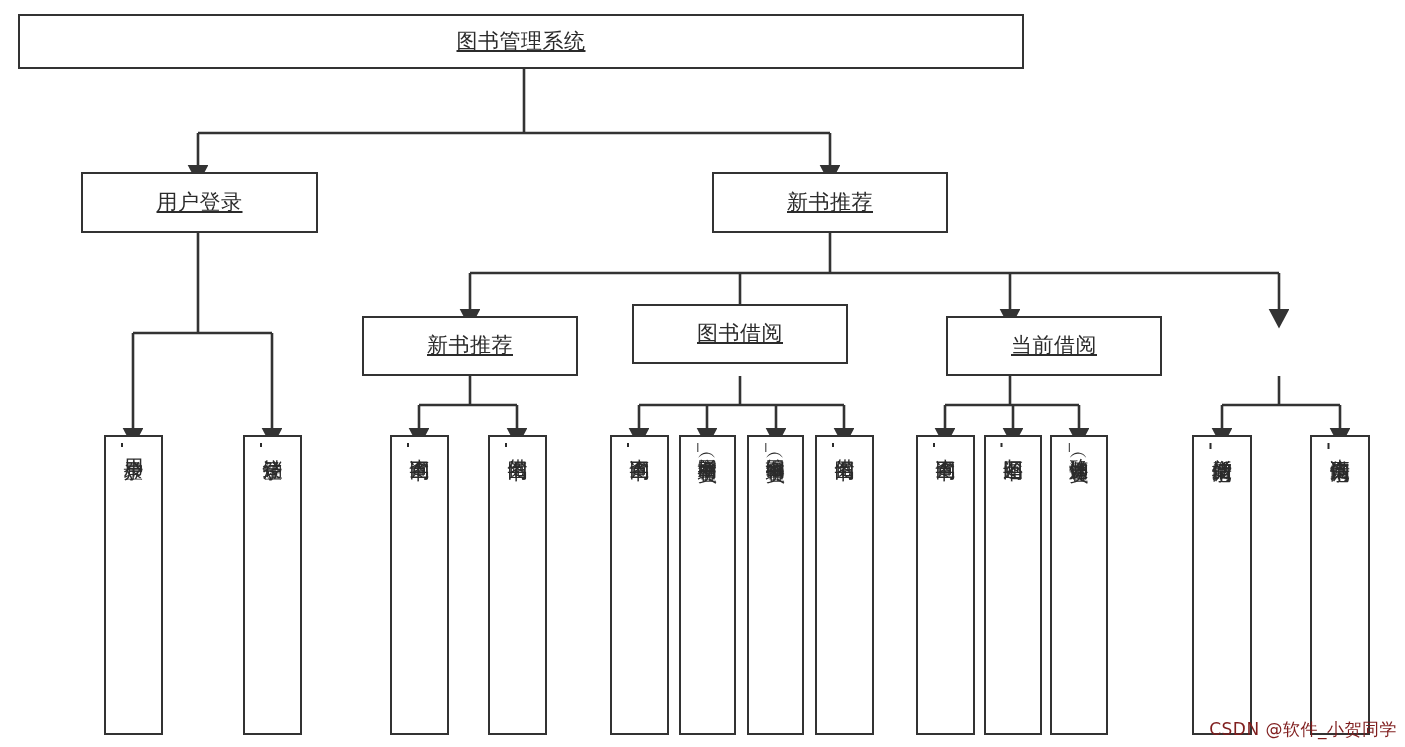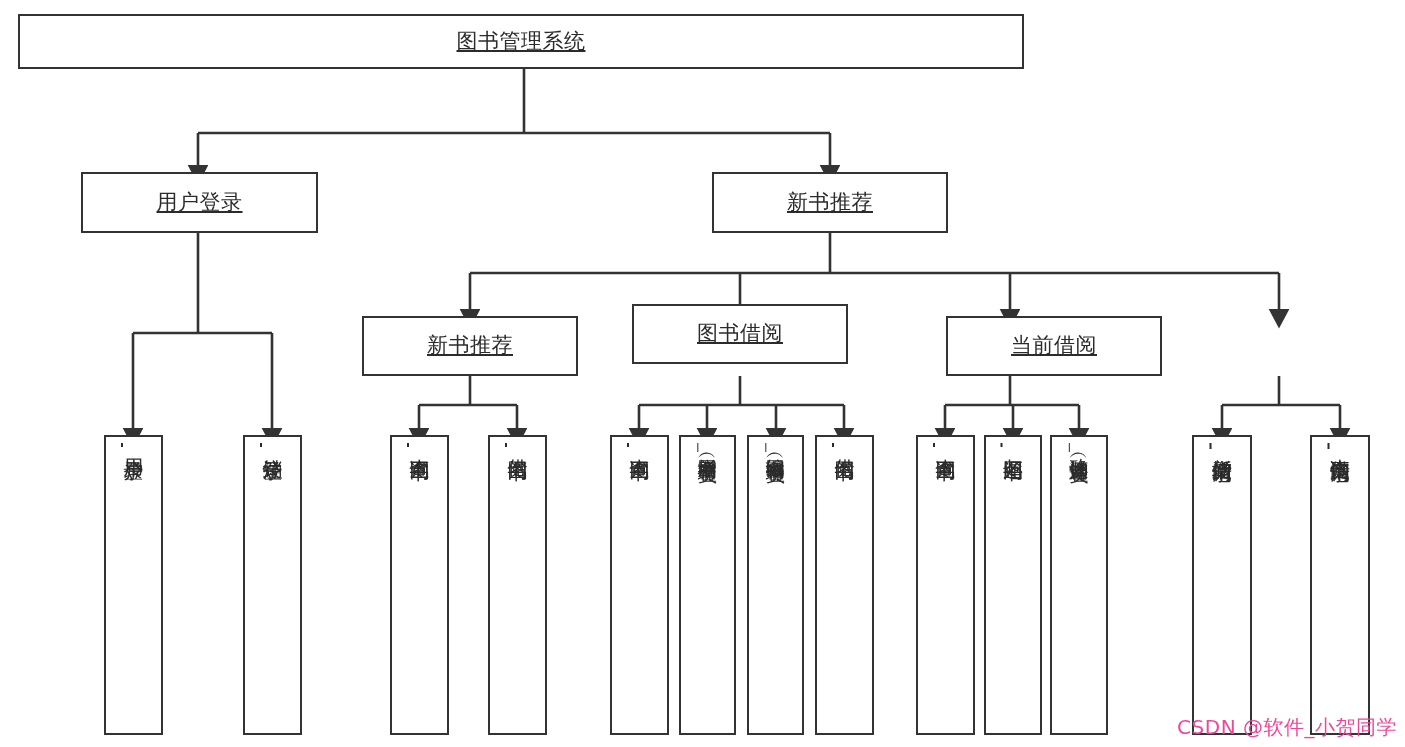--- a/index.html
+++ b/index.html
@@ -53,22 +53,22 @@
     letter-spacing: 1px;
     white-space: nowrap;
   }
   .node-v.tall-text .label {
     font-size: 19px;
   }
   #watermark {
     position: absolute;
     right: 8px;
     bottom: 6px;
-    font-size: 20px;
-    color: #ec4899;
+    font-size: 17px;
+    color: #7f1d1d;
     letter-spacing: 0.5px;
     pointer-events: none;
     white-space: nowrap;
   }
 </style>
 </head>
 <body>
 
 <div id="canvas">
 

